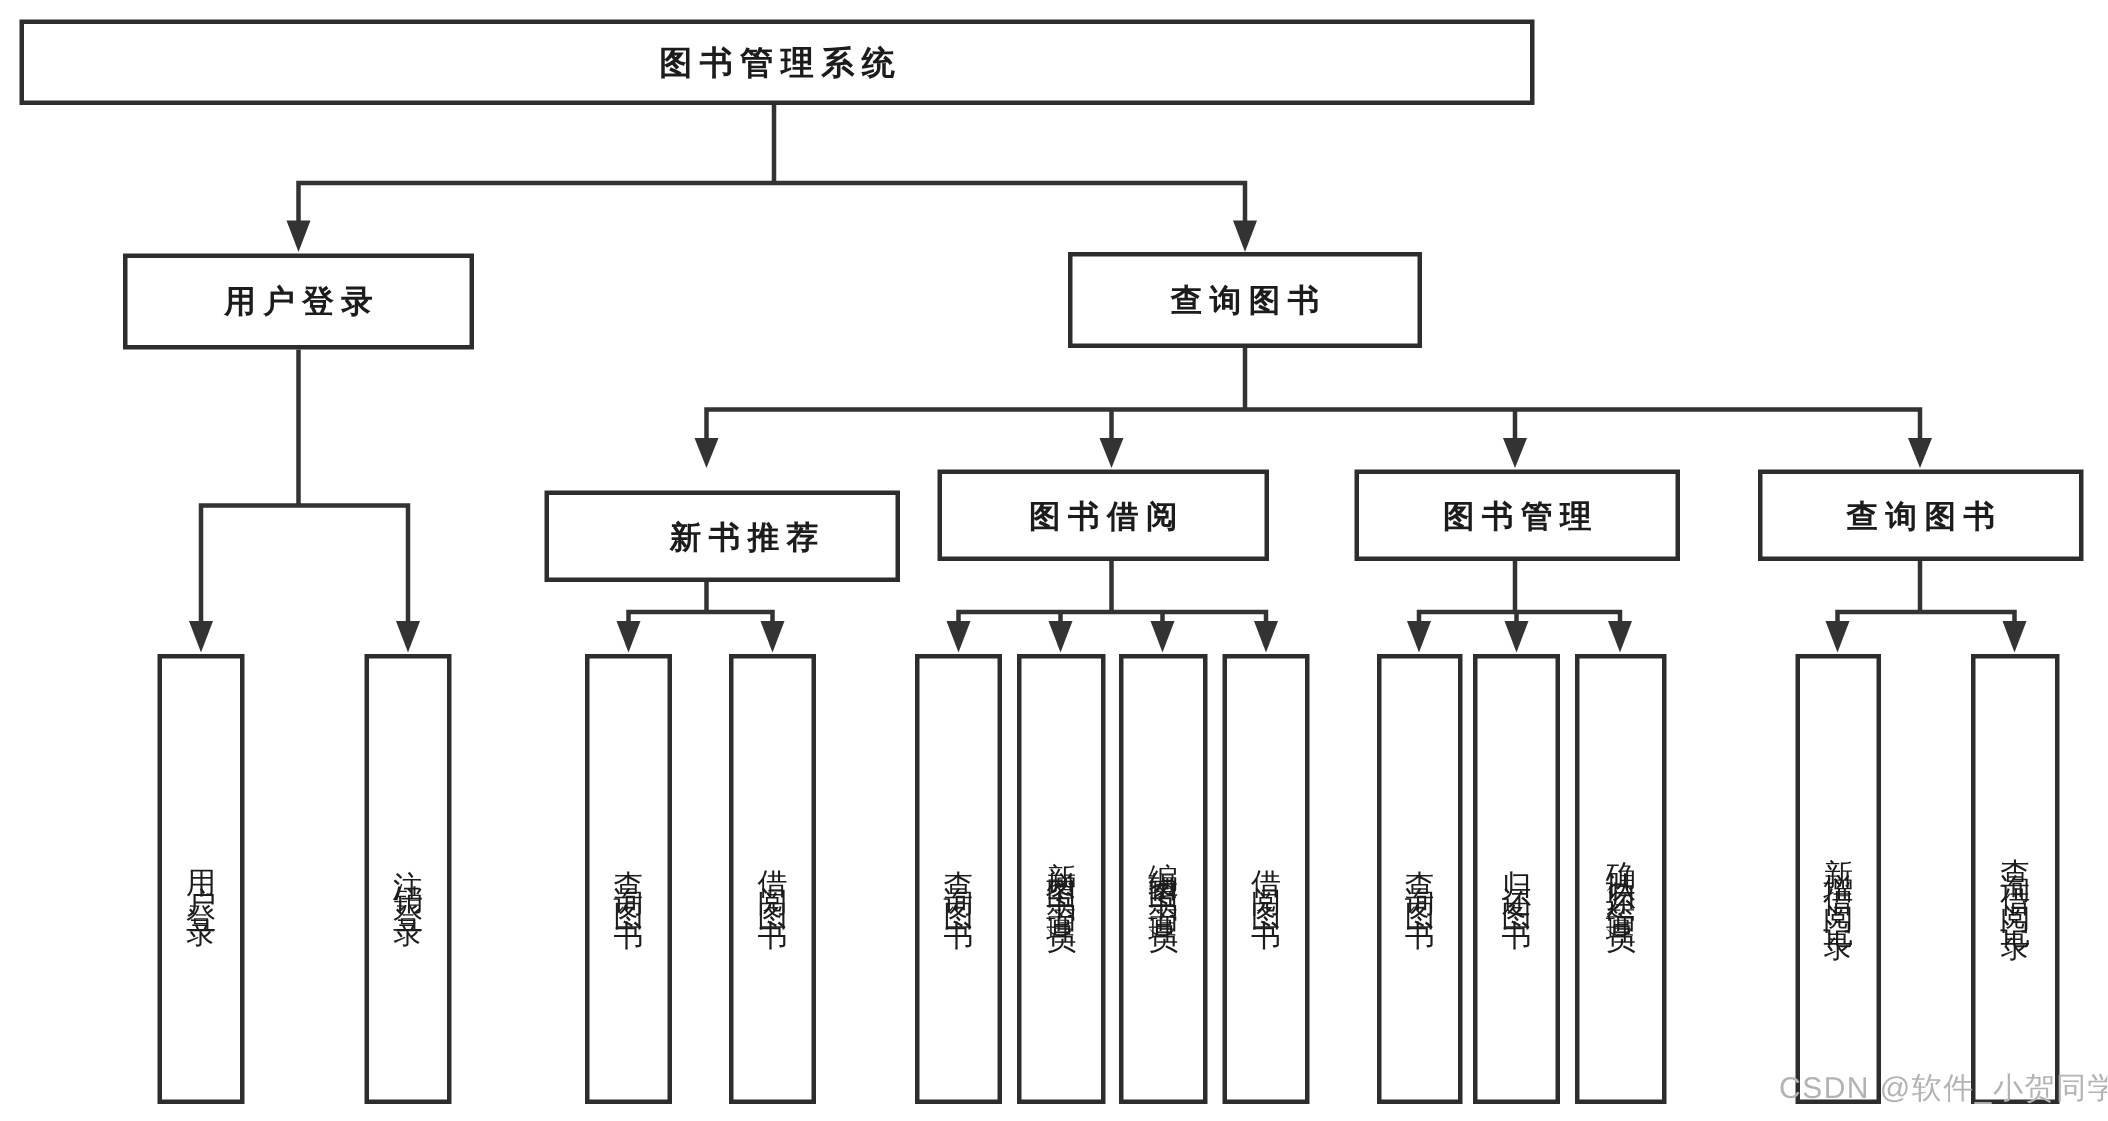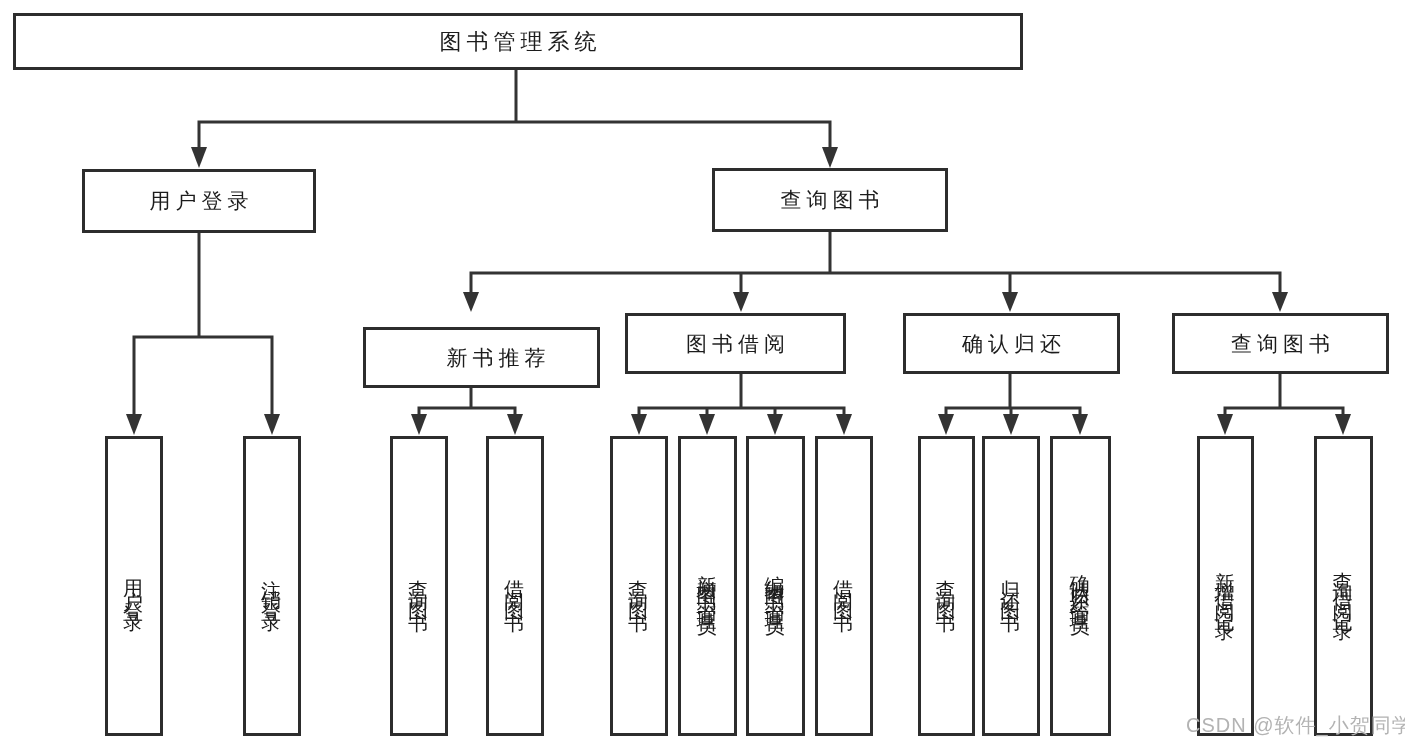--- a/index.html
+++ b/index.html
@@ -3,21 +3,21 @@
 <meta charset="utf-8">
 <style>
   html,body{margin:0;padding:0;background:#ffffff;}
   .stage{
     position:relative;width:1405px;height:747px;background:#ffffff;overflow:hidden;
     font-family:"Liberation Sans","DejaVu Sans",sans-serif;color:#1c1c1c;
   }
   .wires{position:absolute;left:0;top:0;width:1405px;height:747px;}
   .node{
     position:absolute;box-sizing:border-box;background:#ffffff;border:3px solid #2d2d2d;
-    display:flex;align-items:center;justify-content:center;
+    display:flex;align-items:center;justify-content:center;font-weight:bold;
   }
   .node .lbl{font-size:21px;letter-spacing:5px;text-indent:5px;white-space:nowrap;}
   .root .lbl{font-size:22px;}
   .leaf{
     position:absolute;box-sizing:border-box;background:#ffffff;border:3px solid #2d2d2d;
     display:flex;align-items:center;justify-content:center;top:436px;height:300px;width:58px;
   }
   .leaf .lbl{
     writing-mode:vertical-rl;font-size:20px;letter-spacing:11px;white-space:nowrap;
   }
@@ -91,21 +91,21 @@
     <span class="lbl">查询图书</span>
   </div>
 
   <div class="node" style="left:363px;top:327px;width:237px;height:61px;padding-left:29px;">
     <span class="lbl">新书推荐</span>
   </div>
   <div class="node" style="left:625px;top:313px;width:221px;height:61px;">
     <span class="lbl">图书借阅</span>
   </div>
   <div class="node" style="left:903px;top:313px;width:217px;height:61px;">
-    <span class="lbl">确认归还</span>
+    <span class="lbl">图书管理</span>
   </div>
   <div class="node" style="left:1172px;top:313px;width:217px;height:61px;">
     <span class="lbl">查询图书</span>
   </div>
 
   <div class="leaf" style="left:105px;">
     <span class="lbl">用户登录</span>
   </div>
   <div class="leaf" style="left:243px;">
     <span class="lbl">注销登录</span>

